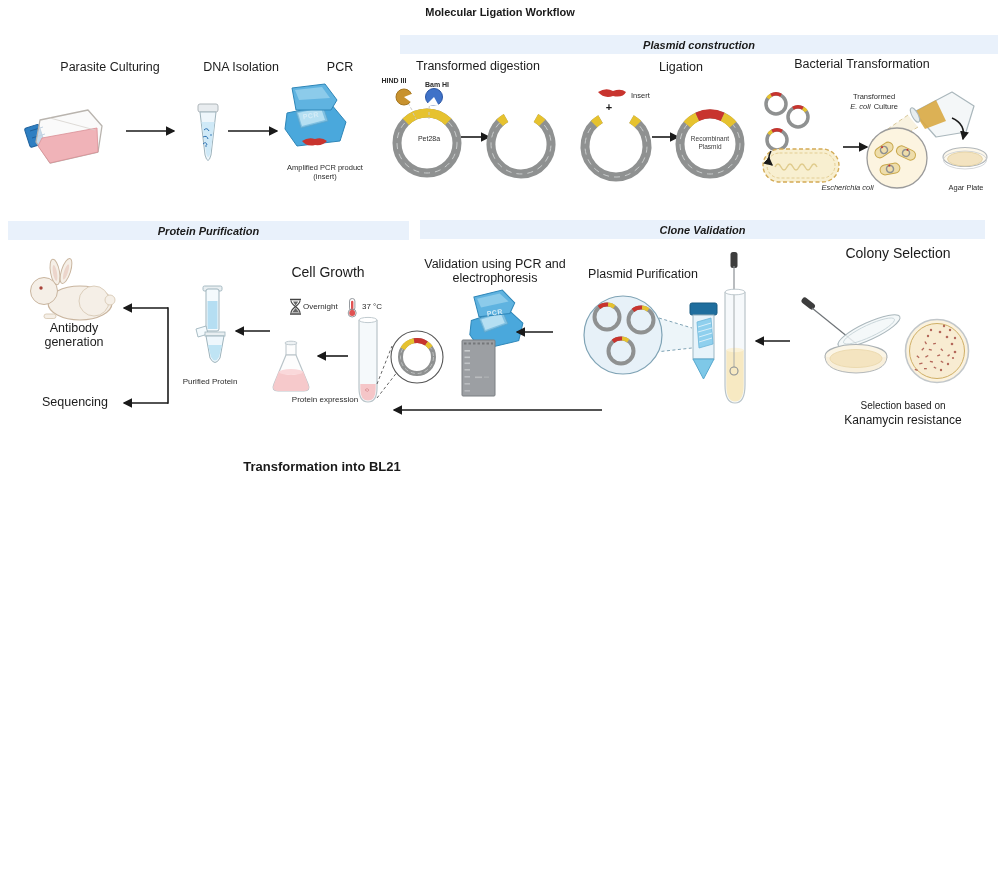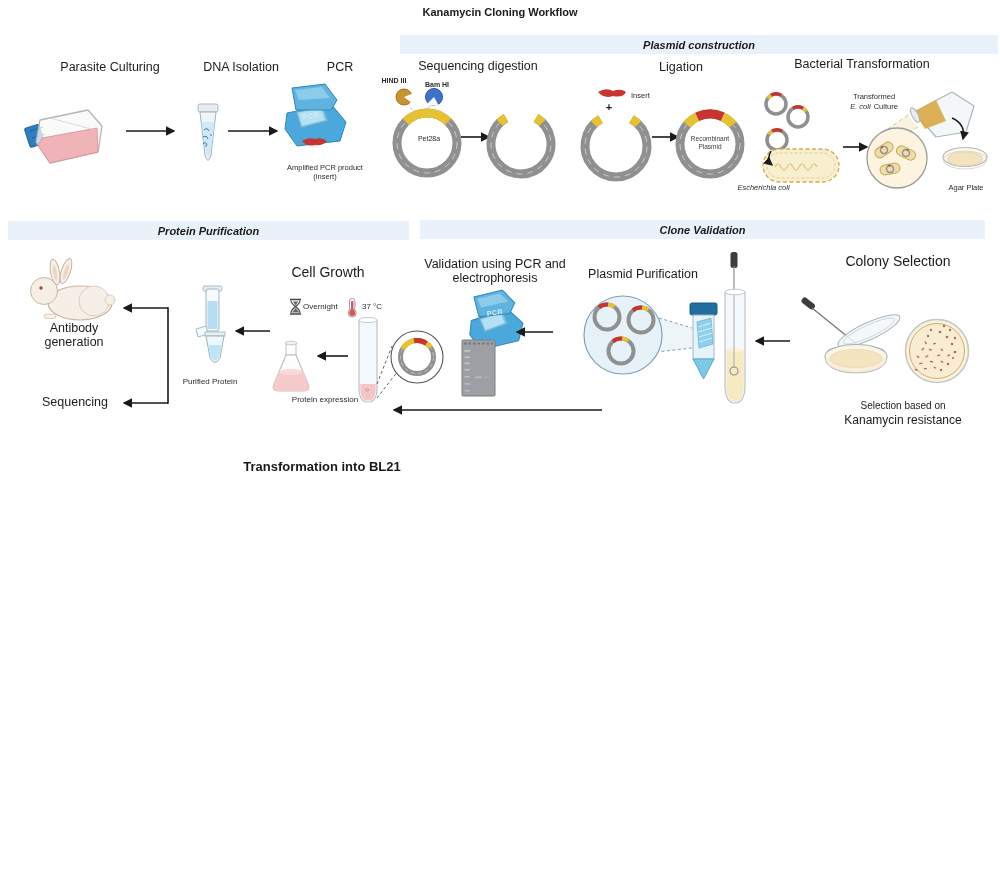--- a/index.html
+++ b/index.html
@@ -334,60 +334,60 @@
         <circle cx="950" cy="330" r="1.2"></circle>
           <circle cx="955" cy="338" r="1.2"></circle>
         <circle cx="928" cy="336" r="1.2"></circle>
           <circle cx="948" cy="364" r="1.2"></circle>
         <circle cx="941" cy="370" r="1.2"></circle>
           <circle cx="953" cy="358" r="1.1"></circle>
       </g>
     </g>
   </svg>
 
-  <div class="lbl bold" style="left:500px;top:6px;font-size:11px;">Kanamycin Cloning Workflow</div>
+  <div class="lbl bold" style="left:500px;top:6px;font-size:11px;">Molecular Ligation Workflow</div>
 
   <div class="lbl step" style="left:110px;top:60px;">Parasite Culturing</div>
   <div class="lbl step" style="left:241px;top:60px;">DNA Isolation</div>
   <div class="lbl step" style="left:340px;top:60px;">PCR</div>
-  <div class="lbl step" style="left:478px;top:59px;">Sequencing digestion</div>
+  <div class="lbl step" style="left:478px;top:59px;">Transformed digestion</div>
   <div class="lbl step" style="left:681px;top:60px;">Ligation</div>
   <div class="lbl step" style="left:862px;top:57px;">Bacterial Transformation</div>
 
   <div class="lbl pcrtxt" style="left:311px;top:112px;">PCR</div>
   <div class="lbl tiny" style="left:325px;top:164px;">Amplified PCR product</div>
   <div class="lbl tiny" style="left:325px;top:173px;">(insert)</div>
 
   <div class="lbl t7 bold" style="left:394px;top:77px;">HIND III</div>
   <div class="lbl t7 bold" style="left:437px;top:81px;">Bam HI</div>
   <div class="lbl t7" style="left:429px;top:135px;">Pet28a</div>
 
   <div class="lbl bold" style="left:609px;top:101px;font-size:11px;">+</div>
   <div class="lbl tiny la" style="left:631px;top:92px;">Insert</div>
   <div class="lbl t65" style="left:710px;top:135px;">Recombinant</div>
   <div class="lbl t65" style="left:710px;top:143px;">Plasmid</div>
 
-  <div class="lbl tiny ital" style="left:760px;top:184px;padding-left:7px;">Escherichia coli</div>
+  <div class="lbl tiny ital" style="left:844px;top:184px;padding-left:7px;">Escherichia coli</div>
   <div class="lbl tiny" style="left:874px;top:93px;">Transformed</div>
   <div class="lbl tiny" style="left:874px;top:103px;"><span class="ital">E. coli</span><span style="margin-left:3px;">Culture</span></div>
   <div class="lbl tiny" style="left:966px;top:184px;">Agar Plate</div>
 
   <div class="lbl step" style="left:74px;top:321px;">Antibody</div>
   <div class="lbl step" style="left:74px;top:335px;">generation</div>
   <div class="lbl step" style="left:75px;top:395px;">Sequencing</div>
   <div class="lbl t8" style="left:210px;top:377px;">Purified Protein</div>
 
   <div class="lbl big" style="left:328px;top:264px;">Cell Growth</div>
   <div class="lbl t8 la" style="left:303px;top:302px;">Overnight</div>
   <div class="lbl t8 la" style="left:362px;top:302px;">37 °C</div>
   <div class="lbl t8" style="left:301px;top:395px;padding-left:48px;">Protein expression</div>
   <div class="lbl" style="left:322px;top:412px;font-size:13px;font-weight:700;margin-top:47px;">Transformation into BL21</div>
 
   <div class="lbl step" style="left:495px;top:257px;">Validation using PCR and</div>
   <div class="lbl step" style="left:495px;top:271px;">electrophoresis</div>
   <div class="lbl pcrtxt" style="left:495px;top:309px;">PCR</div>
   <div class="lbl step" style="left:643px;top:267px;">Plasmid Purification</div>
 
-  <div class="lbl big" style="left:898px;top:253px;">Colony Selection</div>
+  <div class="lbl big" style="left:898px;top:245px;">Colony Selection</div>
   <div class="lbl" style="left:903px;top:400px;font-size:10px;">Selection based on</div>
   <div class="lbl" style="left:903px;top:413px;font-size:12px;">Kanamycin resistance</div>
 
 </div>
 
 </body></html>

